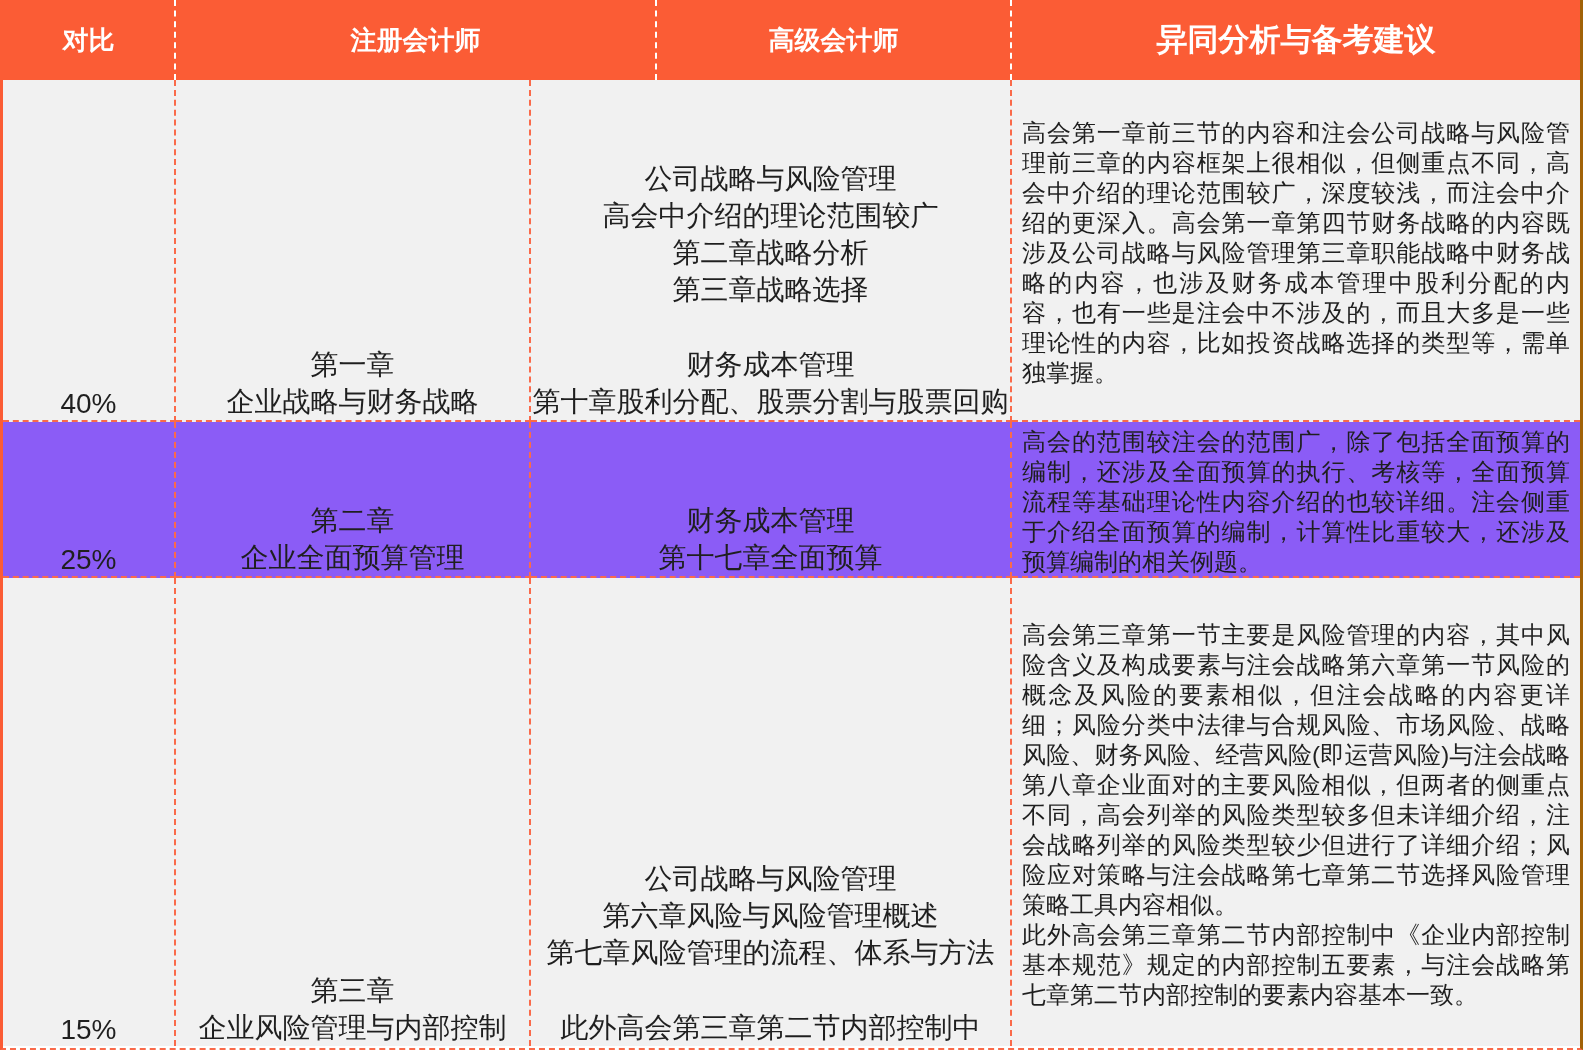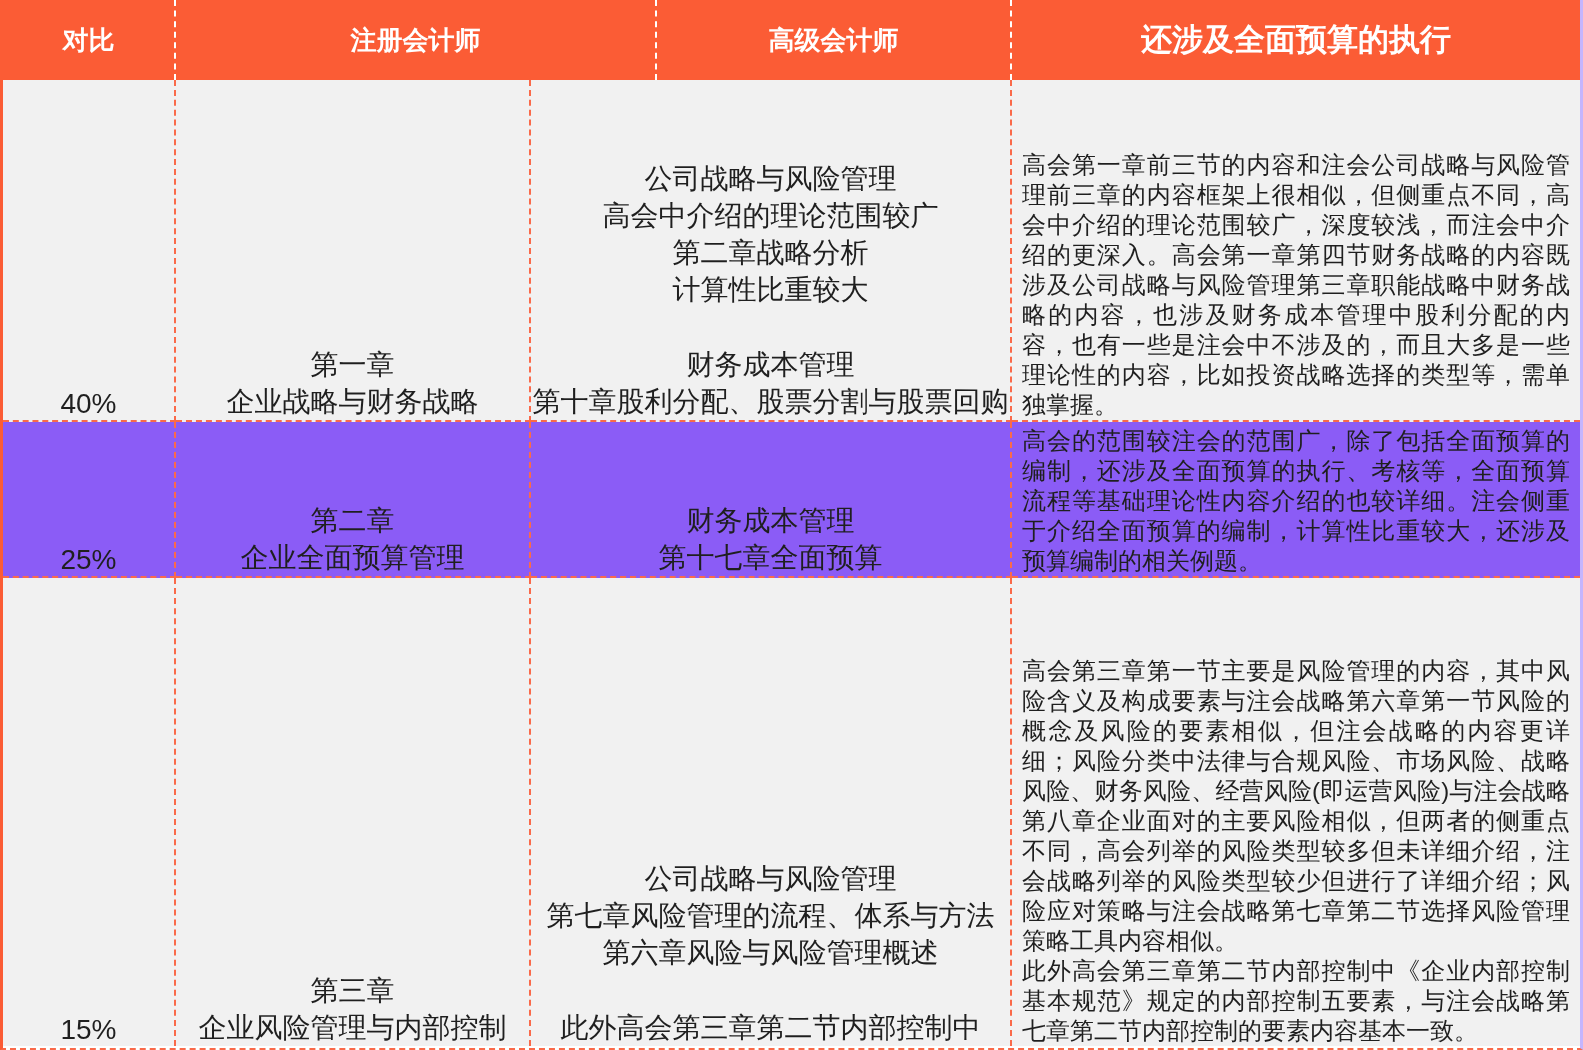--- a/index.html
+++ b/index.html
@@ -6,21 +6,21 @@
   body{
     width:1583px;height:1050px;overflow:hidden;
     font-family:"Liberation Sans",sans-serif;
     color:#1f1f1f;
     -webkit-font-smoothing:antialiased;
   }
   .table{
     box-sizing:border-box;
     width:1583px;height:1050px;
     border-left:3px solid #fb5c35;
-    border-right:3px solid #c4b5fd;
+    border-right:3px solid #a16207;
     border-bottom:2px dashed #fa6a4a;
     display:flex;flex-direction:column;
     background:#ffffff;
   }
   .row{display:flex;width:100%;box-sizing:border-box;}
   
   .c1{width:173px;}
   .c2{width:355px;}
   .c3{width:481px;}
   .c4{flex:1;}
@@ -50,52 +50,52 @@
     align-items:center;justify-content:flex-end;
     text-align:center;
   }
   .pct{font-size:28px;}
   .chapter{font-size:28px;line-height:37px;}
   .cpa{font-size:28px;line-height:37px;}
   .group{display:block;}
   .group.gap{margin-top:38px;}
 
   .analysis{
-    justify-content:flex-end;align-items:flex-start;
+    justify-content:center;align-items:flex-start;
     text-align:justify;
     padding:6px 10px 0 10px;
     font-size:24px;line-height:30px;
   }
   .analysis p{margin:0;}
   .analysis p + p{}
 </style>
 </head>
 <body>
 
 <div class="table">
 
   <div class="row header-row">
     <div class="hcell c1 divider">对比</div>
     <div class="hcell c3 divider">注册会计师</div>
     <div class="hcell c2 divider">高级会计师</div>
-    <div class="hcell c4 big">还涉及全面预算的执行</div>
+    <div class="hcell c4 big">异同分析与备考建议</div>
   </div>
 
   <div class="row body-row row-1 bg-gray sep">
     <div class="bcell c1 divider pct">40%</div>
     <div class="bcell c2 divider chapter">
       <div>第一章</div>
       <div>企业战略与财务战略</div>
     </div>
     <div class="bcell c3 divider cpa">
       <div class="group">
         <div>公司战略与风险管理</div>
         <div>高会中介绍的理论范围较广</div>
         <div>第二章战略分析</div>
-        <div>计算性比重较大</div>
+        <div>第三章战略选择</div>
       </div>
       <div class="group gap">
         <div>财务成本管理</div>
         <div>第十章股利分配、股票分割与股票回购</div>
       </div>
     </div>
     <div class="bcell c4 analysis">
       <p>高会第一章前三节的内容和注会公司战略与风险管理前三章的内容框架上很相似，但侧重点不同，高会中介绍的理论范围较广，深度较浅，而注会中介绍的更深入。高会第一章第四节财务战略的内容既涉及公司战略与风险管理第三章职能战略中财务战略的内容，也涉及财务成本管理中股利分配的内容，也有一些是注会中不涉及的，而且大多是一些理论性的内容，比如投资战略选择的类型等，需单独掌握。</p>
     </div>
   </div>
@@ -119,22 +119,22 @@
 
   <div class="row body-row row-3 bg-gray">
     <div class="bcell c1 divider pct">15%</div>
     <div class="bcell c2 divider chapter">
       <div>第三章</div>
       <div>企业风险管理与内部控制</div>
     </div>
     <div class="bcell c3 divider cpa">
       <div class="group">
         <div>公司战略与风险管理</div>
+        <div>第六章风险与风险管理概述</div>
         <div>第七章风险管理的流程、体系与方法</div>
-        <div>第六章风险与风险管理概述</div>
       </div>
       <div class="group gap">
         <div>此外高会第三章第二节内部控制中</div>
       </div>
     </div>
     <div class="bcell c4 analysis">
       <p>高会第三章第一节主要是风险管理的内容，其中风险含义及构成要素与注会战略第六章第一节风险的概念及风险的要素相似，但注会战略的内容更详细；风险分类中法律与合规风险、市场风险、战略风险、财务风险、经营风险(即运营风险)与注会战略第八章企业面对的主要风险相似，但两者的侧重点不同，高会列举的风险类型较多但未详细介绍，注会战略列举的风险类型较少但进行了详细介绍；风险应对策略与注会战略第七章第二节选择风险管理策略工具内容相似。</p>
       <p>此外高会第三章第二节内部控制中《企业内部控制基本规范》规定的内部控制五要素，与注会战略第七章第二节内部控制的要素内容基本一致。</p>
     </div>
   </div>

